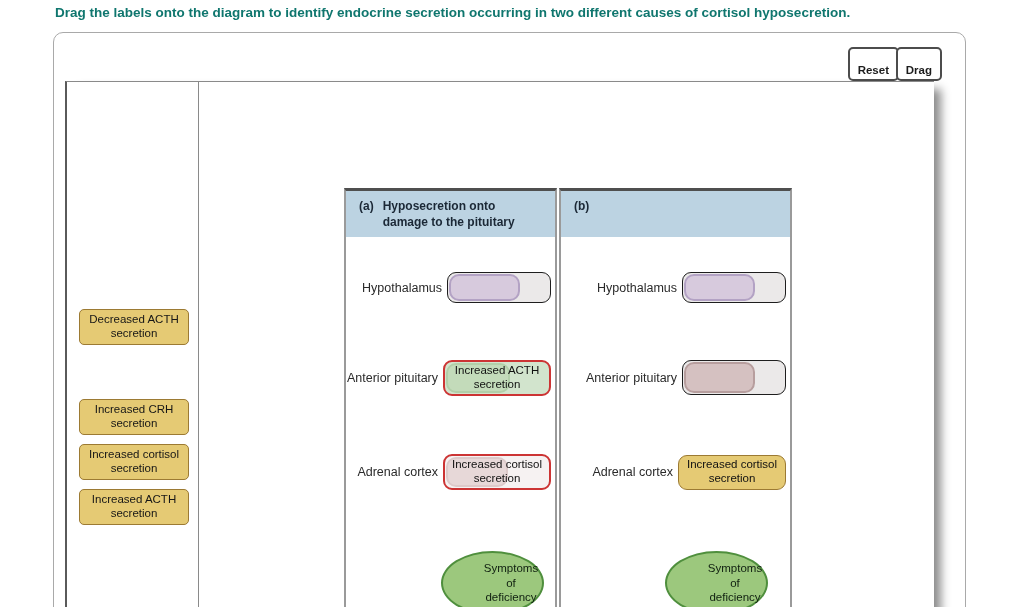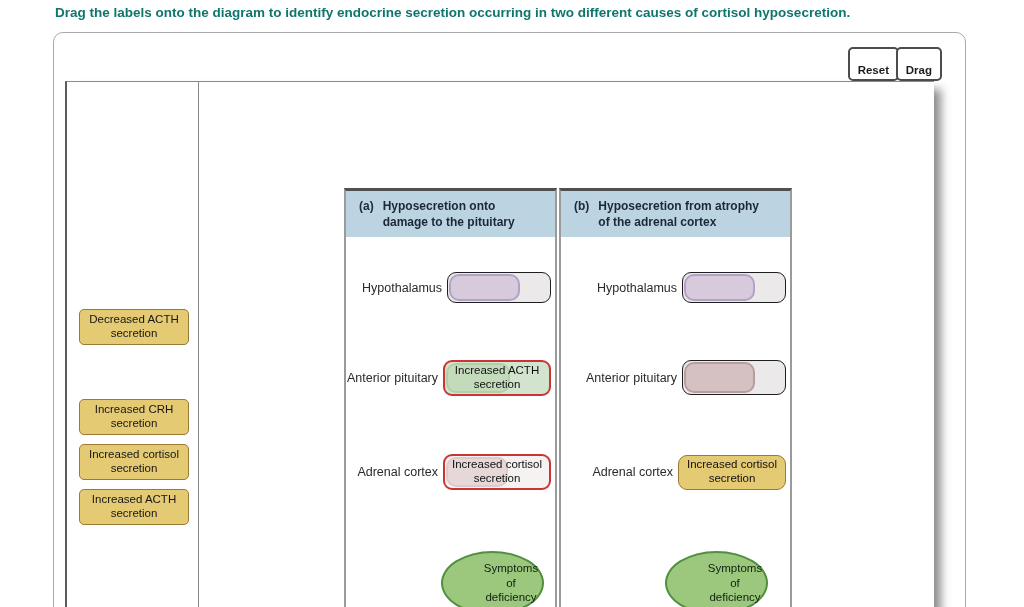--- a/index.html
+++ b/index.html
@@ -110,21 +110,20 @@
         </div>
       </div>
       <div class="oval">
         <span>Symptoms of deficiency</span>
       </div>
     </div>
 
     <div class="col col-b">
       <div class="col-header">
         <span>(b)</span>
-        <span class="hdr-title-b">Hyposecretion from atrophy of the adrenal cortex</span>
       </div>
       <div class="row row-1">
         <span class="row-label">Hypothalamus</span>
         <div class="slot empty">
           <div class="organ organ-purple"></div>
         </div>
       </div>
       <div class="row row-2">
         <span class="row-label">Anterior pituitary</span>
         <div class="slot empty">

